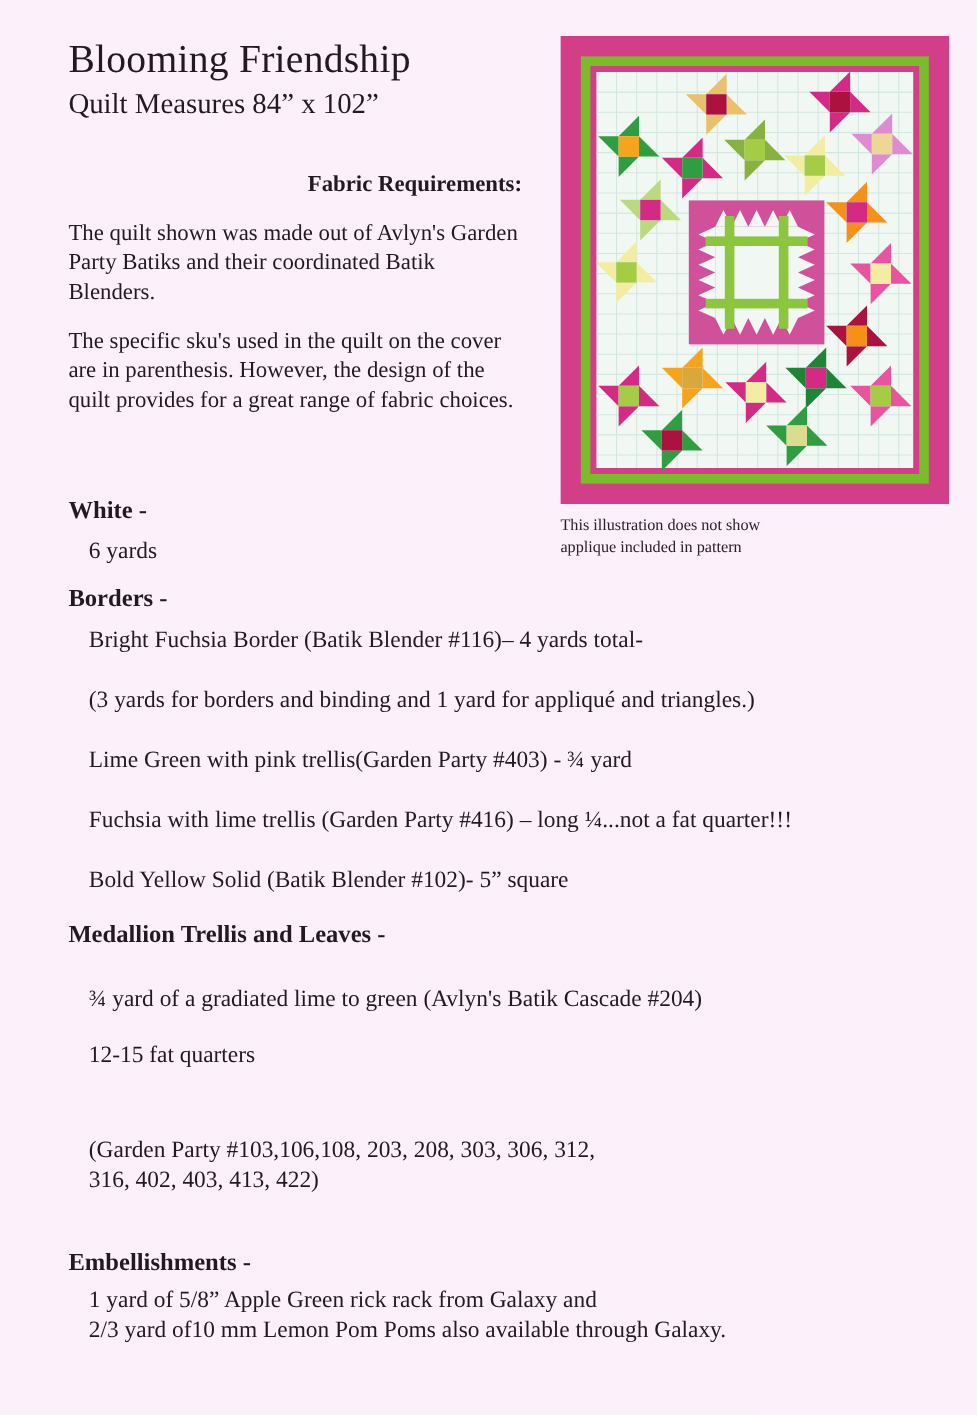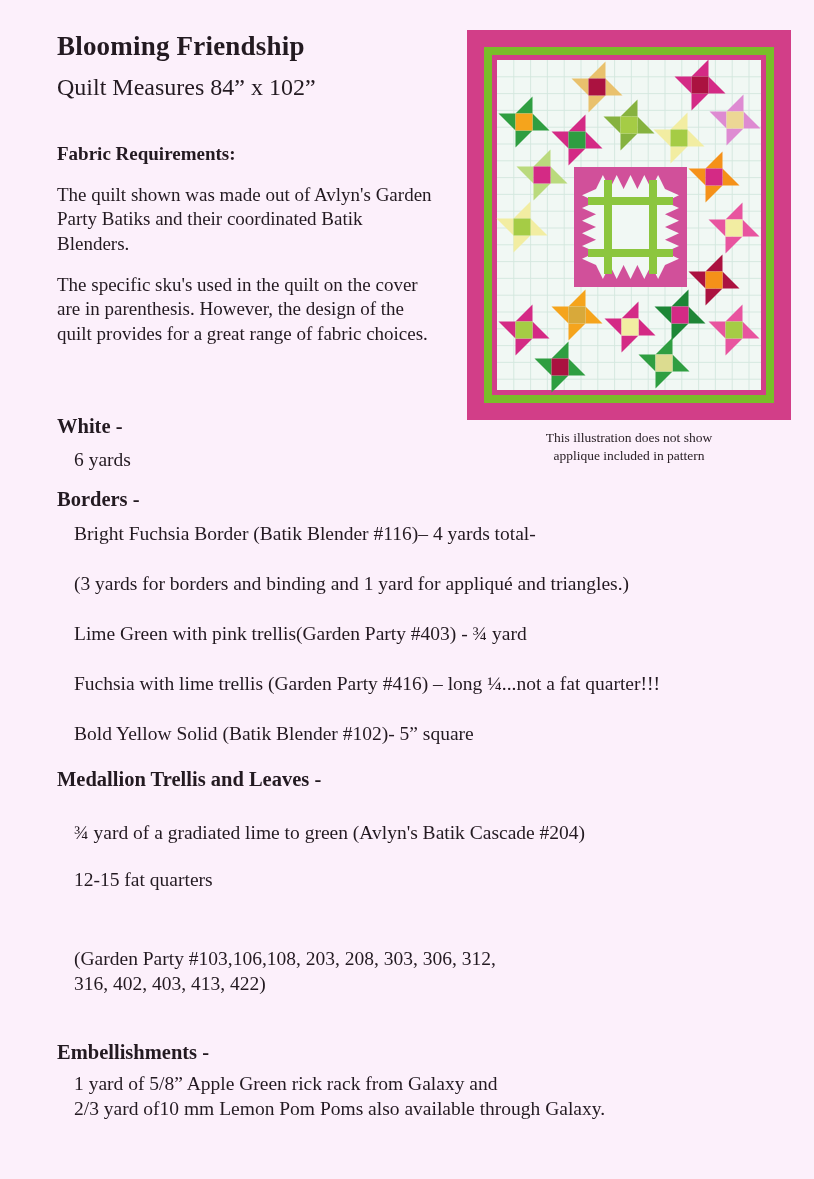--- a/index.html
+++ b/index.html
@@ -6,37 +6,37 @@
   #page{
     position:relative;
     width:814px;height:1179px;
     background:#fcf0fb;
     font-family:"Liberation Serif", serif;
     color:#231a21;
     overflow:hidden;
   }
   .title{
     position:absolute;left:57px;top:32px;
-    font-size:27px;line-height:1.1;font-weight:700;
+    font-size:33px;line-height:1.1;font-weight:400;
     letter-spacing:.2px;
   }
   .subtitle{
     position:absolute;left:57px;top:74px;
     font-size:24px;font-weight:400;
   }
   .fabric{
     position:absolute;left:57px;top:142px;width:378px;
     font-size:19px;line-height:1.3;
   }
-  .fabric .fr-head{font-weight:bold;margin:0 0 2px 0;}
+  .fabric .fr-head{font-weight:bold;margin:0 0 2px 0;text-align:right;}
   .fabric p{margin:16px 0 10px 0;}
   .quilt-wrap{position:absolute;left:467px;top:30px;width:324px;height:390px;}
   .caption{
     position:absolute;left:467px;top:429px;width:324px;
-    text-align:center;font-size:13.5px;line-height:1.32;color:#2a2127;
+    text-align:left;font-size:13.5px;line-height:1.32;color:#2a2127;
   }
   .h{
     position:absolute;left:57px;
     font-size:20.5px;font-weight:bold;
   }
   .it{
     position:absolute;left:74px;
     font-size:19.5px;
   }
 </style>

